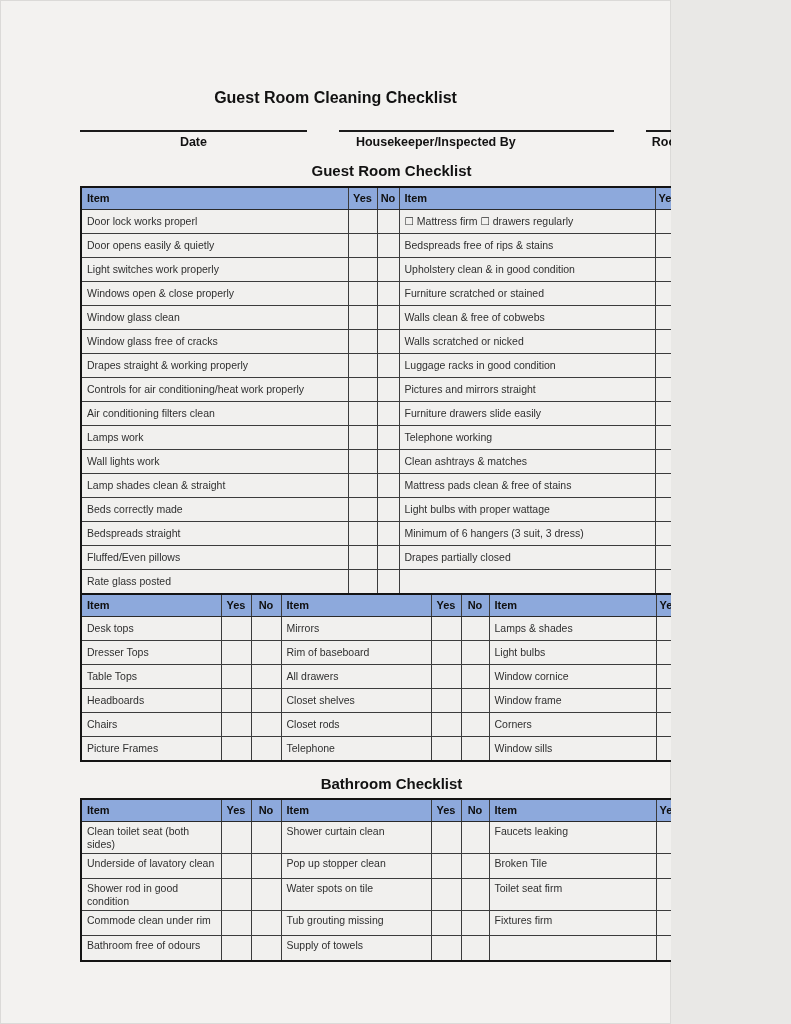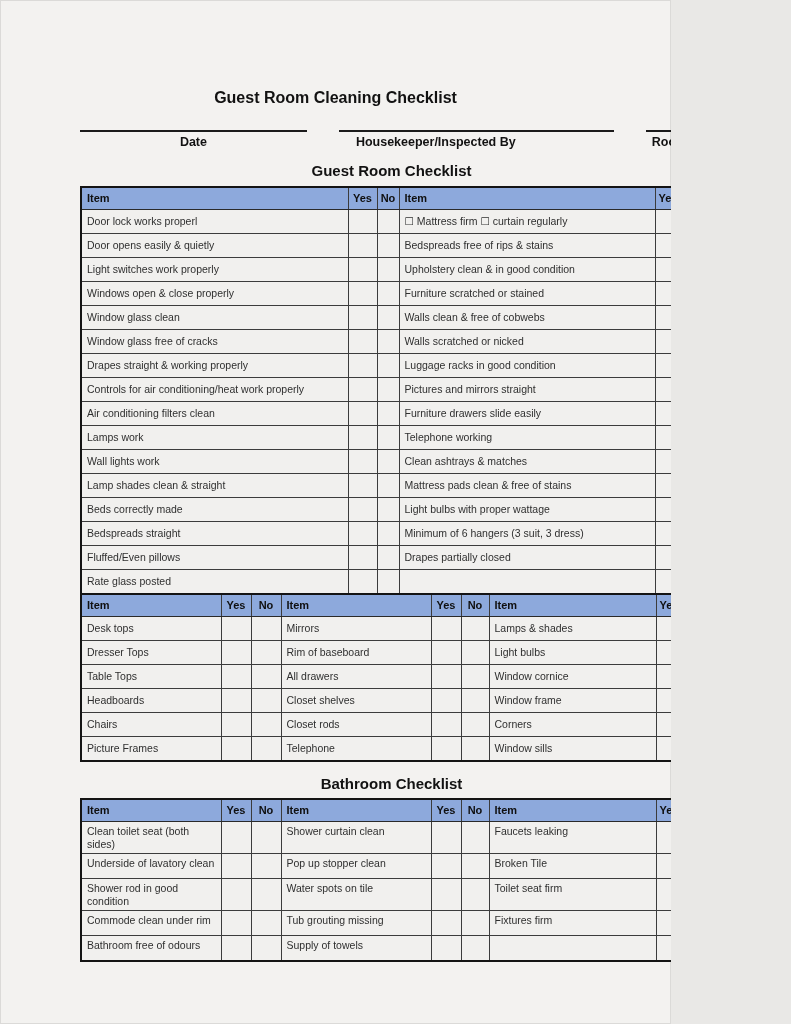--- a/index.html
+++ b/index.html
@@ -136,21 +136,21 @@
           <th>Item</th>
           <th class="yn">Yes</th>
           <th class="yn">No</th>
         </tr>
       </thead>
       <tbody id="guest-rows">
           <tr>
             <td>Door lock works properl</td>
             <td class="yn"></td>
             <td class="yn"></td>
-            <td>☐ Mattress firm  ☐ curtain regularly</td>
+            <td>☐ Mattress firm  ☐ drawers regularly</td>
             <td class="yn"></td>
             <td class="yn"></td>
           </tr>
           <tr>
             <td>Door opens easily &amp; quietly</td>
             <td class="yn"></td>
             <td class="yn"></td>
             <td>Bedspreads free of rips &amp; stains</td>
             <td class="yn"></td>
             <td class="yn"></td>

